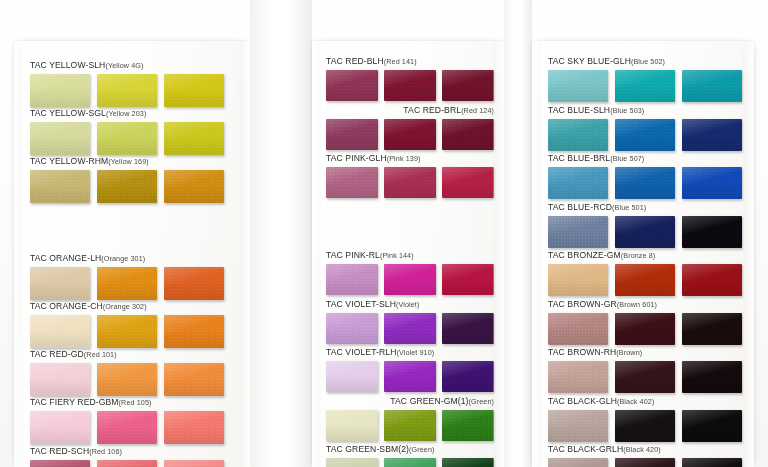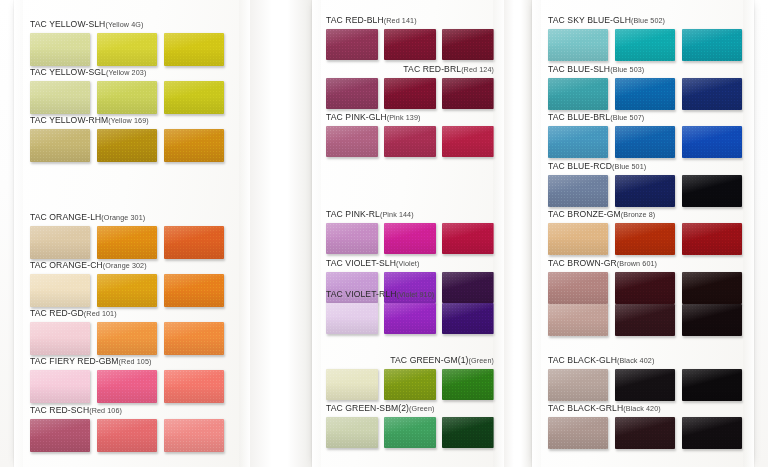--- a/index.html
+++ b/index.html
@@ -23,20 +23,21 @@
   }
   .panel{
     position:relative;
     background:
       linear-gradient(100deg,#ffffff 0%,#fdfdfc 45%,#f6f5f2 100%);
     box-shadow:
       0 0 0 1px rgba(0,0,0,0.025),
       2px 0 9px -4px rgba(0,0,0,0.16),
       -2px 0 9px -4px rgba(0,0,0,0.10);
     overflow:hidden;
+    margin-top:41px;
   }
   
   .panel::before{
     content:"";position:absolute;top:0;bottom:0;left:0;width:9px;
     background:linear-gradient(90deg,rgba(255,255,255,0.95),rgba(240,240,238,0.25));
     pointer-events:none;
   }
   .panel::after{
     content:"";position:absolute;top:0;bottom:0;right:0;width:11px;
     background:linear-gradient(270deg,rgba(255,255,255,0.92),rgba(236,235,232,0.3));
@@ -203,21 +204,21 @@
           </div>
         </div>
         <div class="row" style="position: absolute; left: 14px; top: 252.5px;">
           <div class="label"><span class="code">TAC VIOLET-SLH</span><span class="paren">(Violet)</span></div>
           <div class="swatches" style="margin-top: 3px; gap: 6px;">
             <div class="sw" style="width: 52px; height: 31px; background: linear-gradient(165deg, rgba(255, 255, 255, 0.22), rgba(255, 255, 255, 0) 42%), linear-gradient(0deg, rgba(0, 0, 0, 0.09), rgba(0, 0, 0, 0) 55%), rgb(199, 154, 212);"></div>
             <div class="sw" style="width: 52px; height: 31px; background: linear-gradient(165deg, rgba(255, 255, 255, 0.22), rgba(255, 255, 255, 0) 42%), linear-gradient(0deg, rgba(0, 0, 0, 0.09), rgba(0, 0, 0, 0) 55%), rgb(141, 43, 191);"></div>
             <div class="sw" style="width: 52px; height: 31px; background: linear-gradient(165deg, rgba(255, 255, 255, 0.22), rgba(255, 255, 255, 0) 42%), linear-gradient(0deg, rgba(0, 0, 0, 0.09), rgba(0, 0, 0, 0) 55%), rgb(55, 19, 67);"></div>
           </div>
         </div>
-        <div class="row" style="position: absolute; left: 14px; top: 284px;">
+        <div class="row" style="position: absolute; left: 14px; top: 301px;">
           <div class="label"><span class="code">TAC VIOLET-RLH</span><span class="paren">(Violet 910)</span></div>
           <div class="swatches" style="margin-top: 3px; gap: 6px;">
             <div class="sw" style="width: 52px; height: 31px; background: linear-gradient(165deg, rgba(255, 255, 255, 0.22), rgba(255, 255, 255, 0) 42%), linear-gradient(0deg, rgba(0, 0, 0, 0.09), rgba(0, 0, 0, 0) 55%), rgb(227, 205, 234);"></div>
             <div class="sw" style="width: 52px; height: 31px; background: linear-gradient(165deg, rgba(255, 255, 255, 0.22), rgba(255, 255, 255, 0) 42%), linear-gradient(0deg, rgba(0, 0, 0, 0.09), rgba(0, 0, 0, 0) 55%), rgb(149, 38, 192);"></div>
             <div class="sw" style="width: 52px; height: 31px; background: linear-gradient(165deg, rgba(255, 255, 255, 0.22), rgba(255, 255, 255, 0) 42%), linear-gradient(0deg, rgba(0, 0, 0, 0.09), rgba(0, 0, 0, 0) 55%), rgb(61, 17, 112);"></div>
           </div>
         </div>
         <div class="row" style="position: absolute; left: 14px; top: 349.5px; text-align: right;">
           <div class="label"><span class="code">TAC GREEN-GM(1)</span><span class="paren">(Green)</span></div>
           <div class="swatches" style="margin-top: 3px; gap: 6px;">
@@ -283,20 +284,21 @@
         </div>
         <div class="row" style="position: absolute; left: 16px; top: 252.5px;">
           <div class="label"><span class="code">TAC BROWN-GR</span><span class="paren">(Brown 601)</span></div>
           <div class="swatches" style="margin-top: 3px; gap: 7px;">
             <div class="sw" style="width: 60px; height: 32px; background: linear-gradient(165deg, rgba(255, 255, 255, 0.22), rgba(255, 255, 255, 0) 42%), linear-gradient(0deg, rgba(0, 0, 0, 0.09), rgba(0, 0, 0, 0) 55%), rgb(179, 132, 128);"></div>
             <div class="sw" style="width: 60px; height: 32px; background: linear-gradient(165deg, rgba(255, 255, 255, 0.22), rgba(255, 255, 255, 0) 42%), linear-gradient(0deg, rgba(0, 0, 0, 0.09), rgba(0, 0, 0, 0) 55%), rgb(58, 15, 22);"></div>
             <div class="sw" style="width: 60px; height: 32px; background: linear-gradient(165deg, rgba(255, 255, 255, 0.22), rgba(255, 255, 255, 0) 42%), linear-gradient(0deg, rgba(0, 0, 0, 0.09), rgba(0, 0, 0, 0) 55%), rgb(27, 12, 12);"></div>
           </div>
         </div>
         <div class="row" style="position: absolute; left: 16px; top: 301px;">
+          <div class="label"><span class="code">TAC BROWN-RH</span><span class="paren">(Brown)</span></div>
           <div class="swatches" style="margin-top: 3px; gap: 7px;">
             <div class="sw" style="width: 60px; height: 32px; background: linear-gradient(165deg, rgba(255, 255, 255, 0.22), rgba(255, 255, 255, 0) 42%), linear-gradient(0deg, rgba(0, 0, 0, 0.09), rgba(0, 0, 0, 0) 55%), rgb(194, 160, 151);"></div>
             <div class="sw" style="width: 60px; height: 32px; background: linear-gradient(165deg, rgba(255, 255, 255, 0.22), rgba(255, 255, 255, 0) 42%), linear-gradient(0deg, rgba(0, 0, 0, 0.09), rgba(0, 0, 0, 0) 55%), rgb(50, 20, 26);"></div>
             <div class="sw" style="width: 60px; height: 32px; background: linear-gradient(165deg, rgba(255, 255, 255, 0.22), rgba(255, 255, 255, 0) 42%), linear-gradient(0deg, rgba(0, 0, 0, 0.09), rgba(0, 0, 0, 0) 55%), rgb(19, 10, 12);"></div>
           </div>
         </div>
         <div class="row" style="position: absolute; left: 16px; top: 349.5px;">
           <div class="label"><span class="code">TAC BLACK-GLH</span><span class="paren">(Black 402)</span></div>
           <div class="swatches" style="margin-top: 3px; gap: 7px;">
             <div class="sw" style="width: 60px; height: 32px; background: linear-gradient(165deg, rgba(255, 255, 255, 0.22), rgba(255, 255, 255, 0) 42%), linear-gradient(0deg, rgba(0, 0, 0, 0.09), rgba(0, 0, 0, 0) 55%), rgb(183, 164, 156);"></div>

